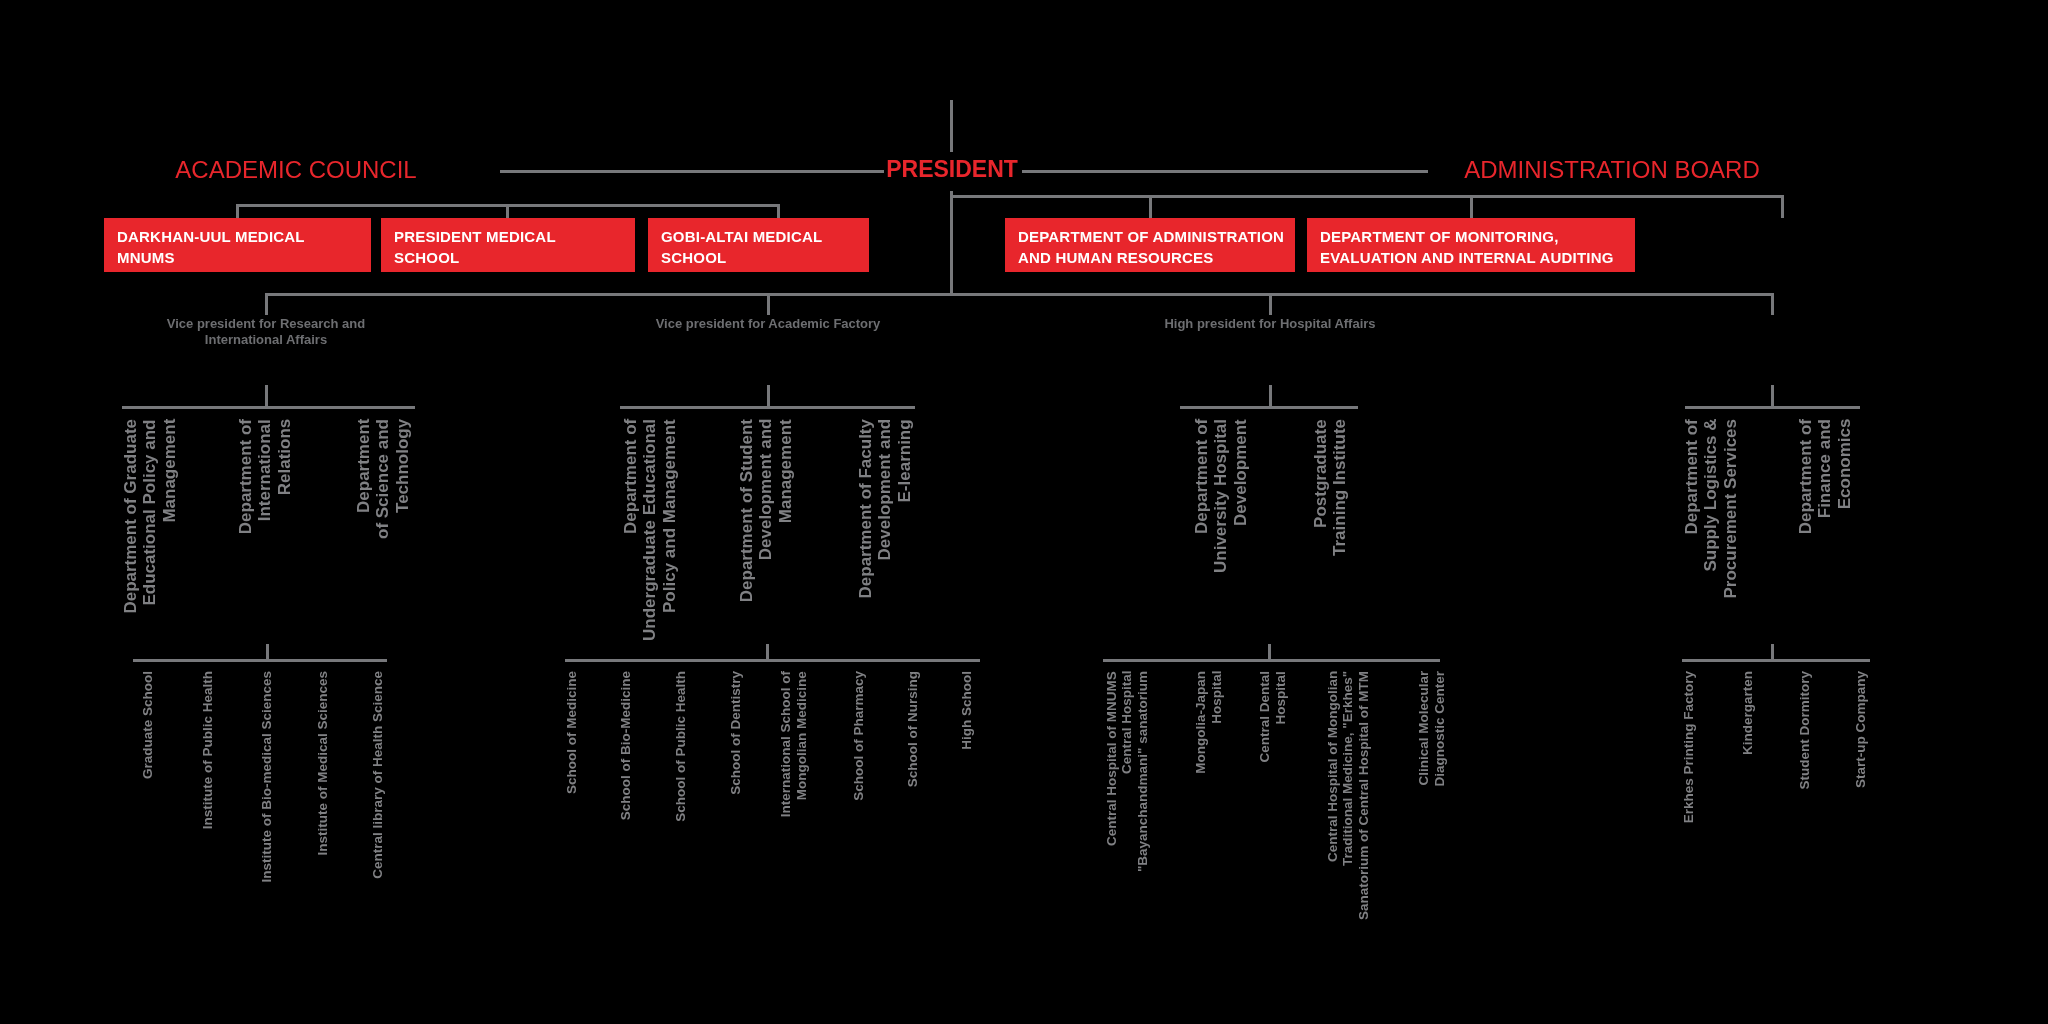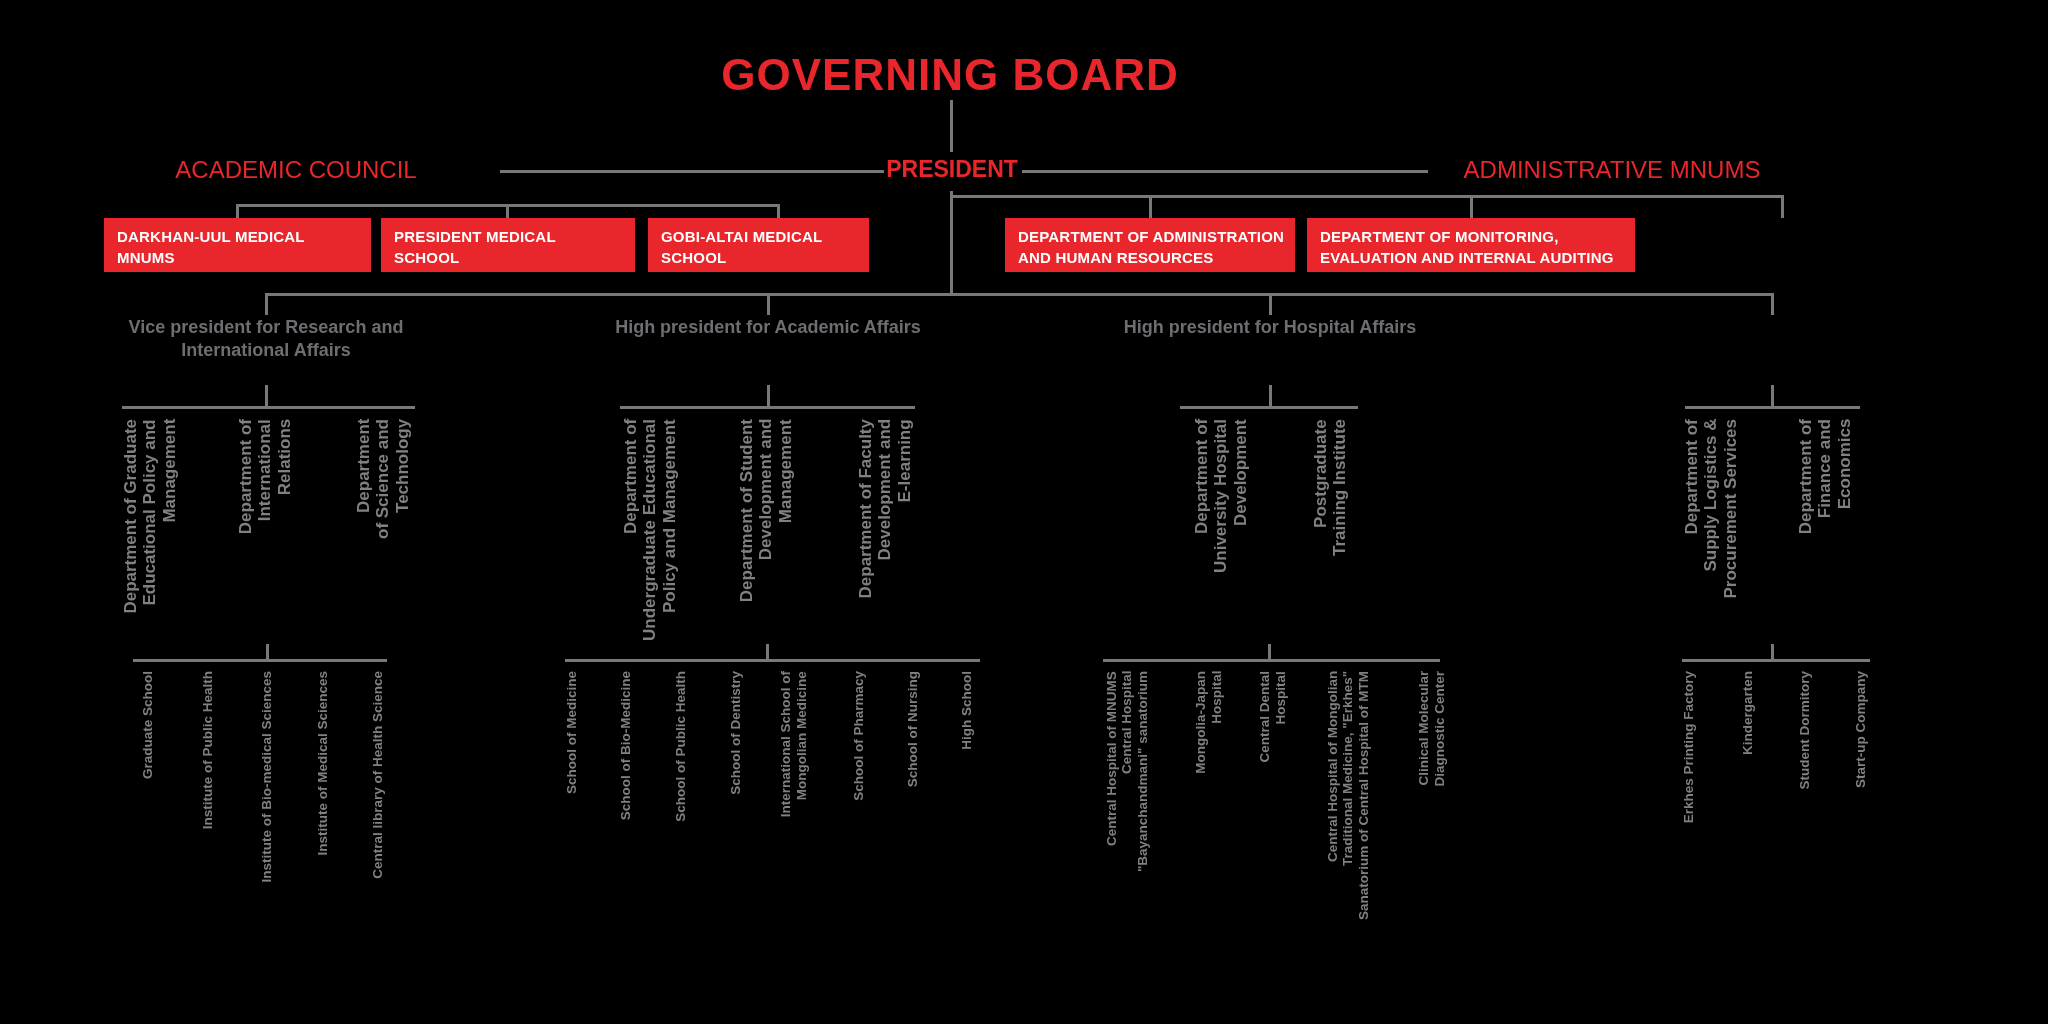--- a/index.html
+++ b/index.html
@@ -19,42 +19,41 @@
     color:#e8262c; font-size:24px; font-weight:500; white-space:nowrap; top:156px;
   }
   .top-label.strong { font-weight:800; font-size:23px; }
   .red-box {
     position:absolute; top:218px; height:54px; background:#e8262c; box-sizing:border-box;
     color:#fff; font-weight:700; font-size:15px; line-height:1.4;
     padding:8px 8px 0 13px; white-space:pre-line; letter-spacing:0.2px;
   }
   .vp-label {
     position:absolute; top:316px; transform:translateX(-50%);
-    color:#6d6e71; font-size:18px; font-weight:700; line-height:1.25;
+    color:#6d6e71; font-size:13px; font-weight:700; line-height:1.25;
     text-align:center; white-space:pre-line;
   }
   .rot {
     position:absolute; writing-mode:vertical-rl;
     transform:translateX(-50%) rotate(180deg);
     white-space:pre-line; color:#808184; font-weight:700; text-align:end;
   }
   .rot.dept { font-size:17px; line-height:1.12; top:419px; }
   .rot.unit { font-size:13.5px; line-height:1.16; top:671px; }
 </style>
 </head>
 <body>
 
 <div class="canvas">
 
-  <div class="gb-title">GOVERNING BOARD</div>
   <div class="vline" style="left:950px;top:100px;height:52px"></div>
 
   <div class="top-label" style="left:296px">ACADEMIC COUNCIL</div>
   <div class="top-label strong" style="left:952px">PRESIDENT</div>
-  <div class="top-label" style="left:1612px">ADMINISTRATIVE MNUMS</div>
+  <div class="top-label" style="left:1612px">ADMINISTRATION BOARD</div>
 
   <div class="hline" style="left:500px;top:170px;width:384px"></div>
   <div class="hline" style="left:1022px;top:170px;width:406px"></div>
   <div class="vline" style="left:950px;top:191px;height:103px"></div>
 
   <div class="hline" style="left:236px;top:204px;width:544px"></div>
   <div class="vline" style="left:236px;top:204px;height:14px"></div>
   <div class="vline" style="left:506px;top:204px;height:14px"></div>
   <div class="vline" style="left:777px;top:204px;height:14px"></div>
 
@@ -94,21 +93,21 @@
 of Science and
 Technology</div>
   <div class="vline" style="left:266px;top:644px;height:15px"></div>
   <div class="hline" style="left:133px;top:659px;width:254px"></div>
   <div class="rot unit" style="left:148px">Graduate School</div>
   <div class="rot unit" style="left:208px">Institute of Public Health</div>
   <div class="rot unit" style="left:267px">Institute of Bio-medical Sciences</div>
   <div class="rot unit" style="left:323px">Institute of Medical Sciences</div>
   <div class="rot unit" style="left:378px">Central library of Health Science</div>
 
-  <div class="vp-label" style="left:768px">High president for Academic Affairs</div>
+  <div class="vp-label" style="left:768px">Vice president for Academic Factory</div>
   <div class="vline" style="left:767px;top:385px;height:21px"></div>
   <div class="hline" style="left:620px;top:406px;width:295px"></div>
   <div class="rot dept" style="left:650px">Department of
 Undergraduate Educational
 Policy and Management</div>
   <div class="rot dept" style="left:766px">Department of Student
 Development and
 Management</div>
   <div class="rot dept" style="left:885px">Department of Faculty
 Development and

